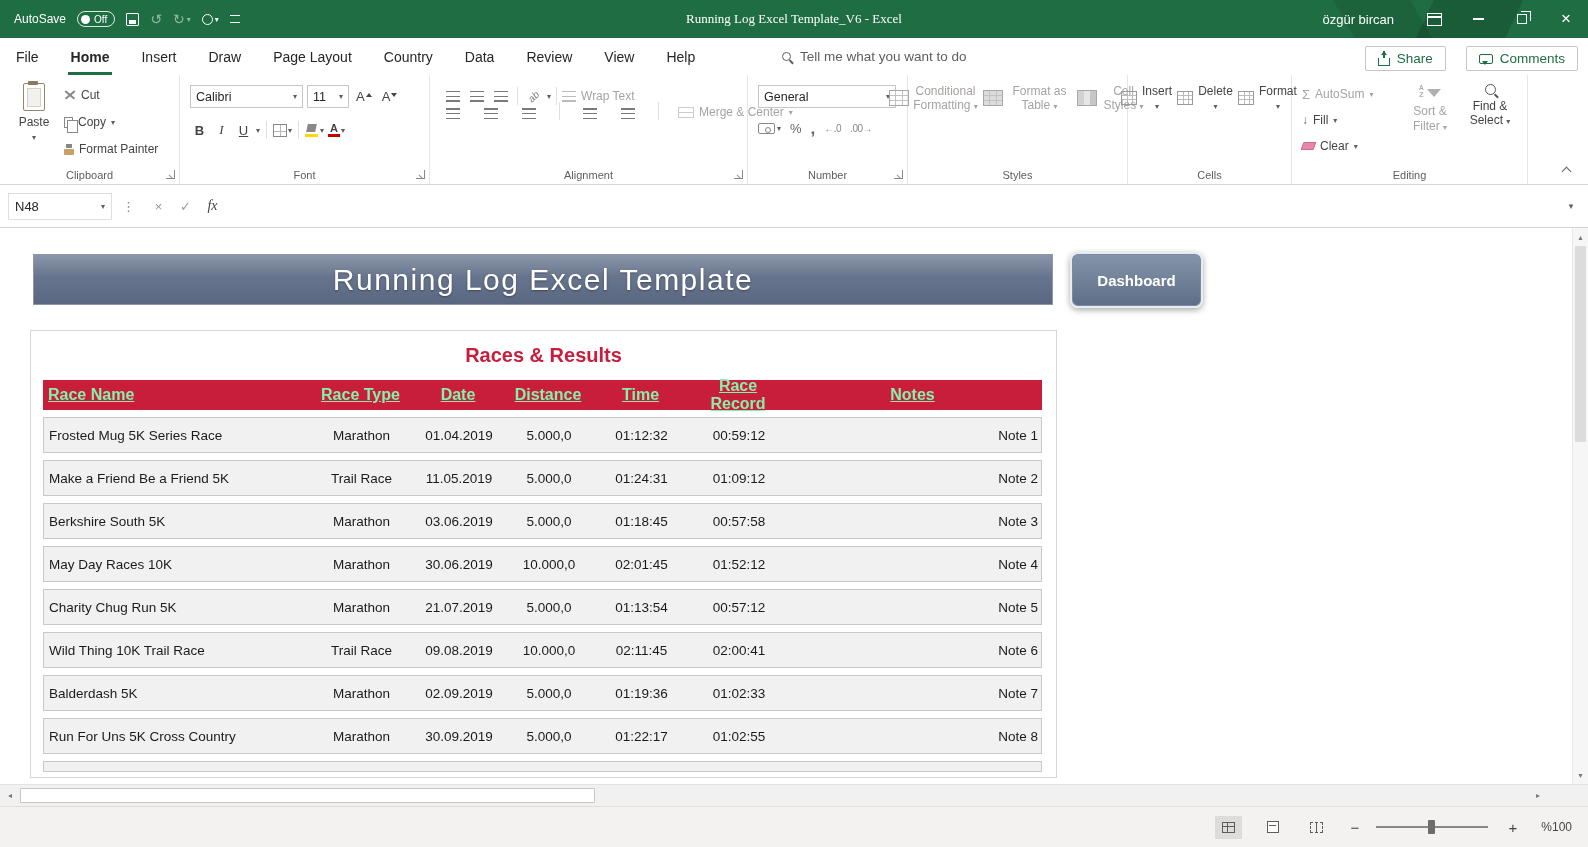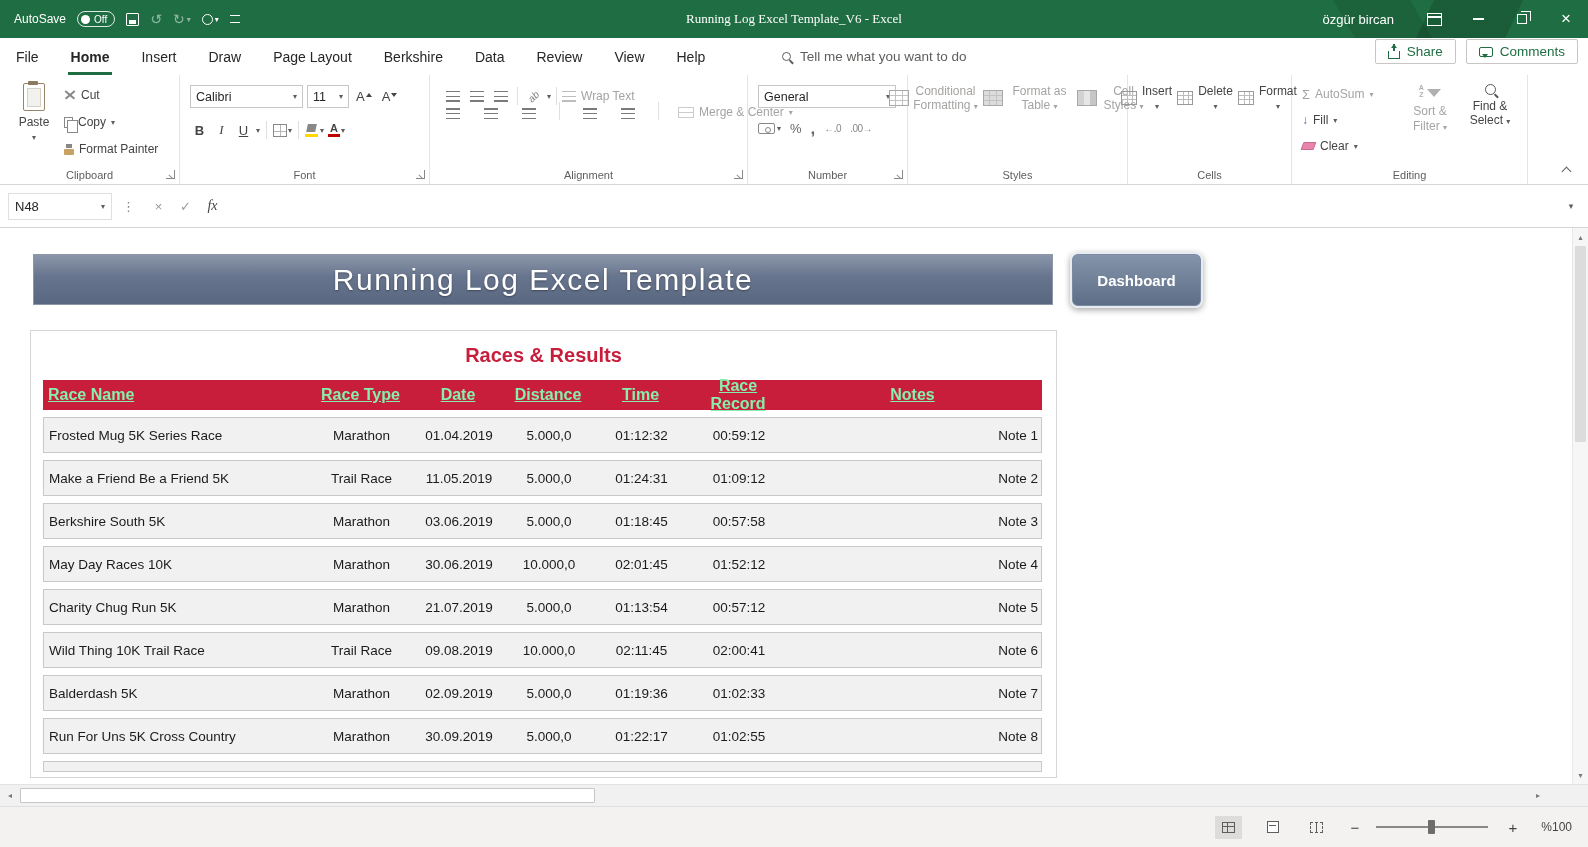--- a/index.html
+++ b/index.html
@@ -34,21 +34,21 @@
   .restore-icon::after { content:""; position:absolute; left:2.5px; top:-4.5px; width:9px; height:9px; border-top:1.5px solid #fff; border-right:1.5px solid #fff; }
 
   
   .tabsrow { position:absolute; top:38px; left:0; right:0; height:37px; background:#fff; display:flex; align-items:stretch; z-index:9; }
   .tab { display:flex; align-items:center; padding:12px 16px; font-size:14px; color:#262626; cursor:pointer; position:relative; }
   .tab.active { font-weight:bold; }
   .tab.active::after { content:""; position:absolute; left:13px; right:13px; bottom:0; height:3px; background:#1f6e43; }
   .tellme { position:absolute; left:782px; top:0; height:37px; display:flex; align-items:center; gap:9px; color:#605e5c; font-size:13.5px; cursor:text; }
   .mag { display:inline-block; width:9px; height:9px; border:1.5px solid currentColor; border-radius:50%; position:relative; }
   .mag::after { content:""; position:absolute; width:5px; height:1.5px; background:currentColor; right:-4px; bottom:-2px; transform:rotate(45deg); }
-  .tabs-right { position:absolute; right:10px; top:1px; display:flex; gap:10px; }
+  .tabs-right { position:absolute; right:10px; top:8px; display:flex; gap:20px; }
   .pill-btn { display:flex; align-items:center; gap:7px; border:1px solid #c8c6c4; border-radius:2px; padding:4px 12px; font-size:13.5px; color:#1f6e43; cursor:pointer; background:#fff; }
   .share-icon { width:12px; height:8px; border:1.5px solid #1f6e43; border-top:none; position:relative; margin-top:6px; display:inline-block; }
   .share-icon::before { content:""; position:absolute; left:4.5px; top:-7px; width:1.5px; height:7px; background:#1f6e43; }
   .share-icon::after { content:""; position:absolute; left:2px; top:-10px; border:3.5px solid transparent; border-bottom:4px solid #1f6e43; }
   .comments-icon { width:14px; height:10px; border:1.5px solid #1f6e43; border-radius:2px; position:relative; display:inline-block; }
   .comments-icon::after { content:""; position:absolute; left:2px; bottom:-5px; border:3px solid transparent; border-top:4px solid #1f6e43; }
 
   
   .ribbon { position:absolute; top:75px; left:0; right:0; height:110px; background:#fff; border-bottom:1px solid #d8d6d4; display:flex; z-index:8; }
   .rgroup { position:relative; border-right:1px solid #e7e5e3; flex:none; height:100%; }
@@ -226,21 +226,21 @@
       <span class="tb-ctrl">×</span>
     </div>
   </header>
 
   <nav class="tabsrow">
     <div class="tab">File</div>
     <div class="tab active">Home</div>
     <div class="tab">Insert</div>
     <div class="tab">Draw</div>
     <div class="tab">Page Layout</div>
-    <div class="tab">Berkshire</div>
+    <div class="tab">Country</div>
     <div class="tab">Data</div>
     <div class="tab">Review</div>
     <div class="tab">View</div>
     <div class="tab">Help</div>
     <div class="tellme">
       <span class="mag"></span>
       <span>Tell me what you want to do</span>
     </div>
     <div class="tabs-right">
       <div class="pill-btn">

